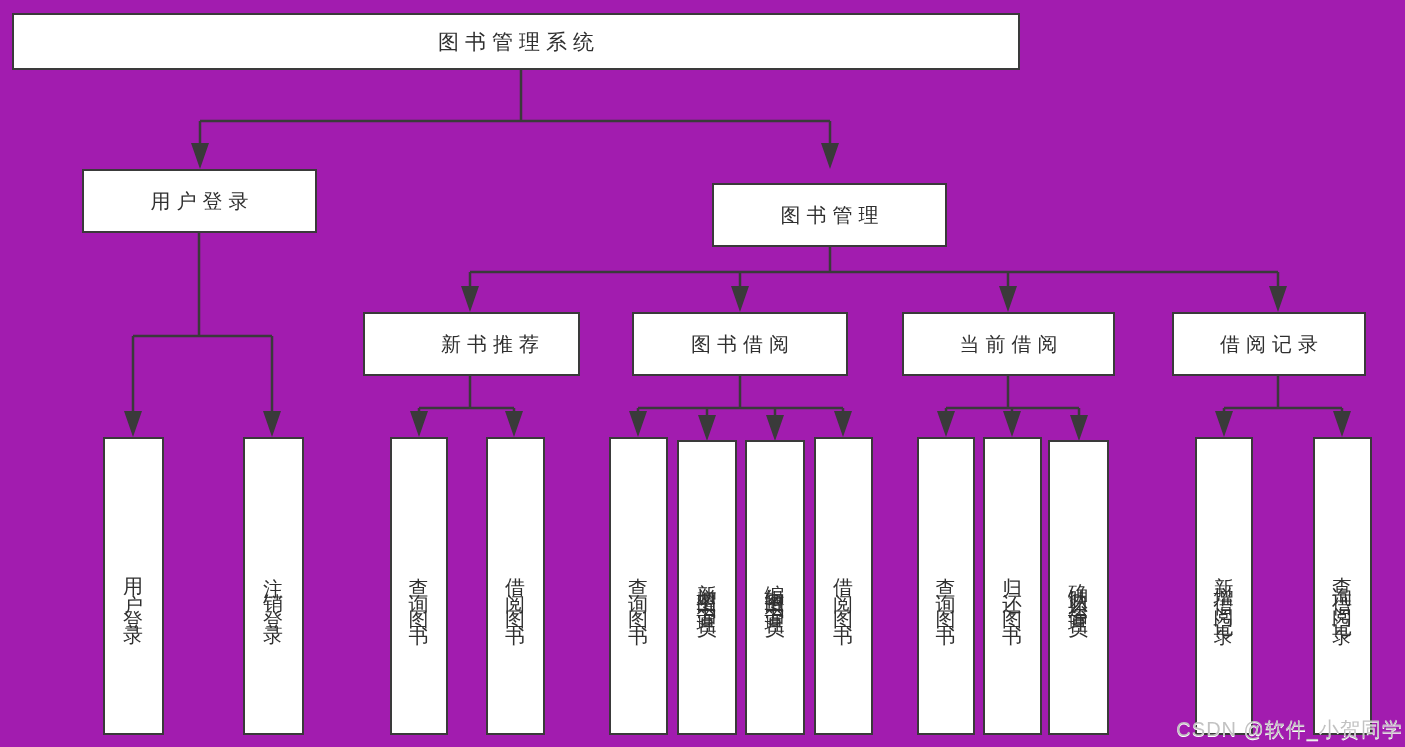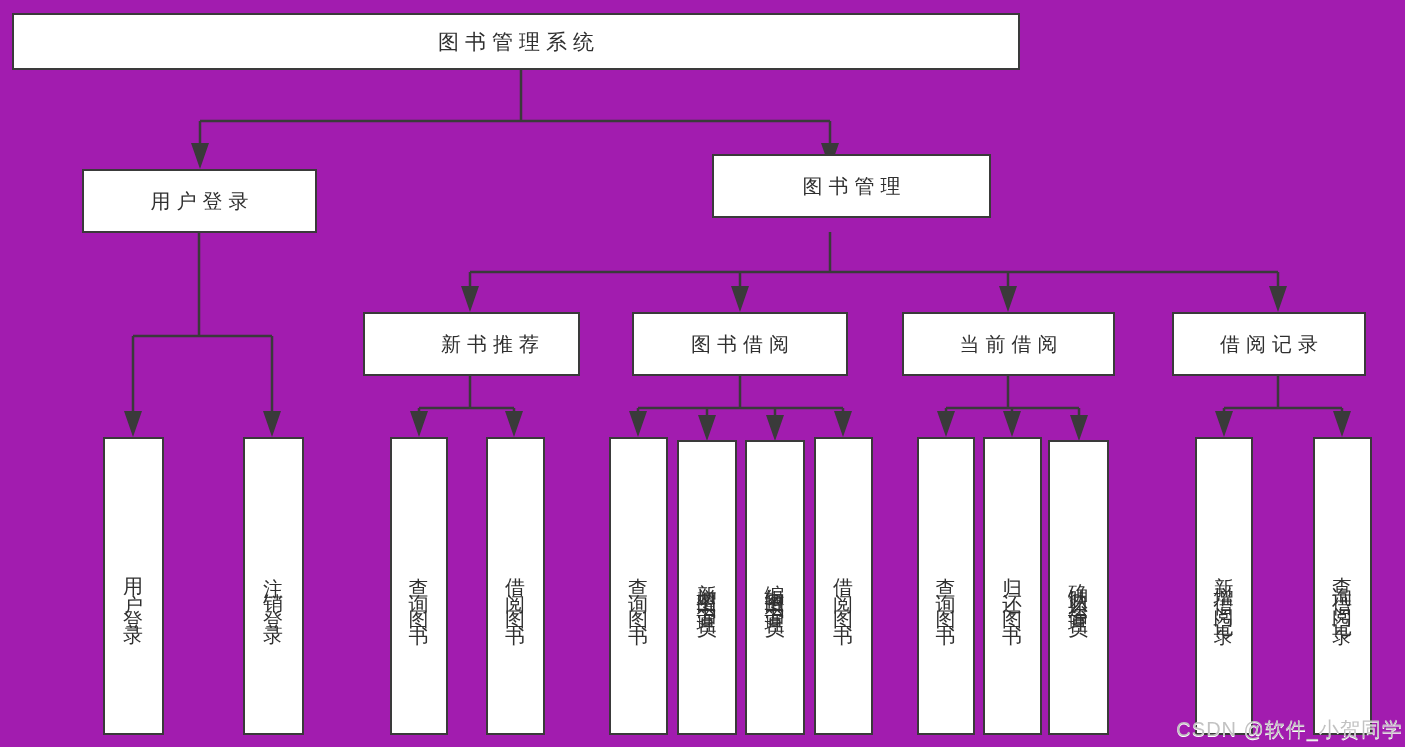--- a/index.html
+++ b/index.html
@@ -115,21 +115,21 @@
              M937 411 L955 411 L946 437 Z
              M1003 411 L1021 411 L1012 437 Z
              M1070 415 L1088 415 L1079 441 Z
              M1215 411 L1233 411 L1224 437 Z
              M1333 411 L1351 411 L1342 437 Z" fill="#3a3a3a" stroke="none"></path>
   </svg>
 
   <div class="node hbox title" style="left:12px; top:13px; width:1008px; height:57px;">图书管理系统</div>
 
   <div class="node hbox" style="left:82px; top:169px; width:235px; height:64px;">用户登录</div>
-  <div class="node hbox" style="left:712px; top:154px; width:279px; height:64px;">图书管理</div>
+  <div class="node hbox" style="left:712px; top:183px; width:235px; height:64px;">图书管理</div>
 
   <div class="node hbox" style="left:363px; top:312px; width:217px; height:64px;padding-left:37px;">新书推荐</div>
   <div class="node hbox" style="left:632px; top:312px; width:216px; height:64px;">图书借阅</div>
   <div class="node hbox" style="left:902px; top:312px; width:213px; height:64px;">当前借阅</div>
   <div class="node hbox" style="left:1172px; top:312px; width:194px; height:64px;">借阅记录</div>
 
   <div class="node vbox v4" style="left:103px; top:437px; width:61px; height:298px;">
     <span>用户登录</span>
   </div>
   <div class="node vbox v4" style="left:243px; top:437px; width:61px; height:298px;">

